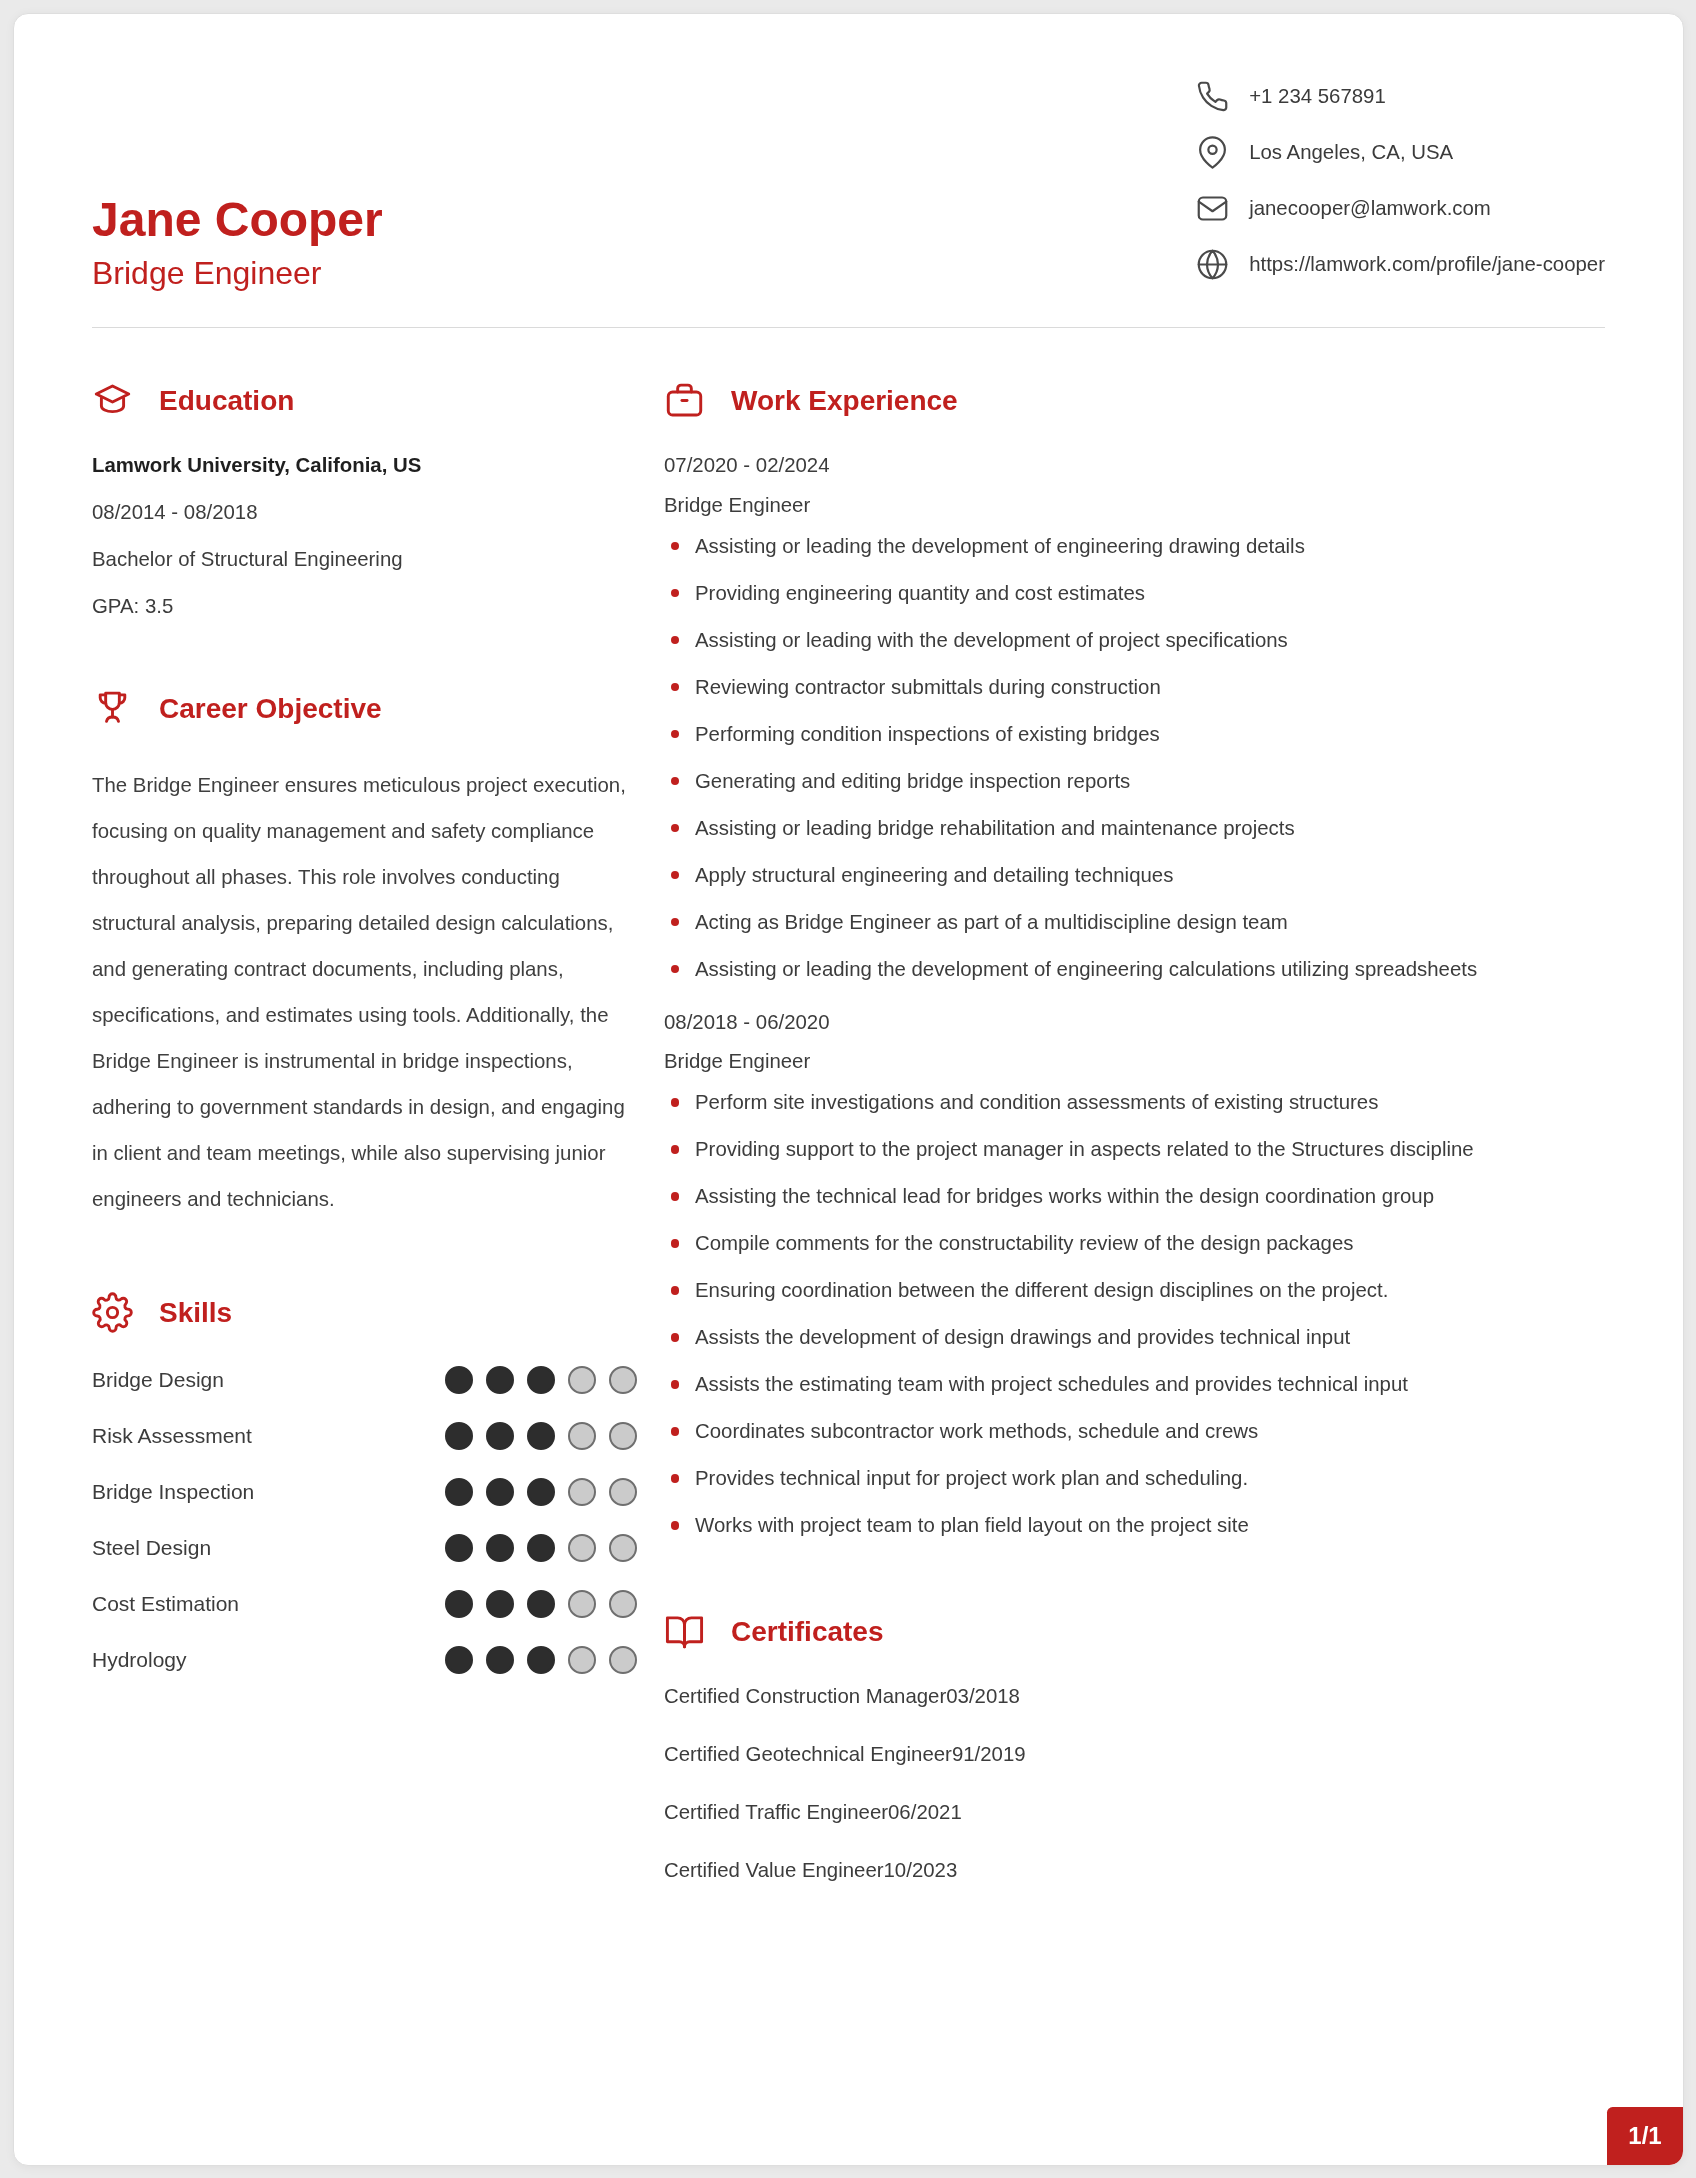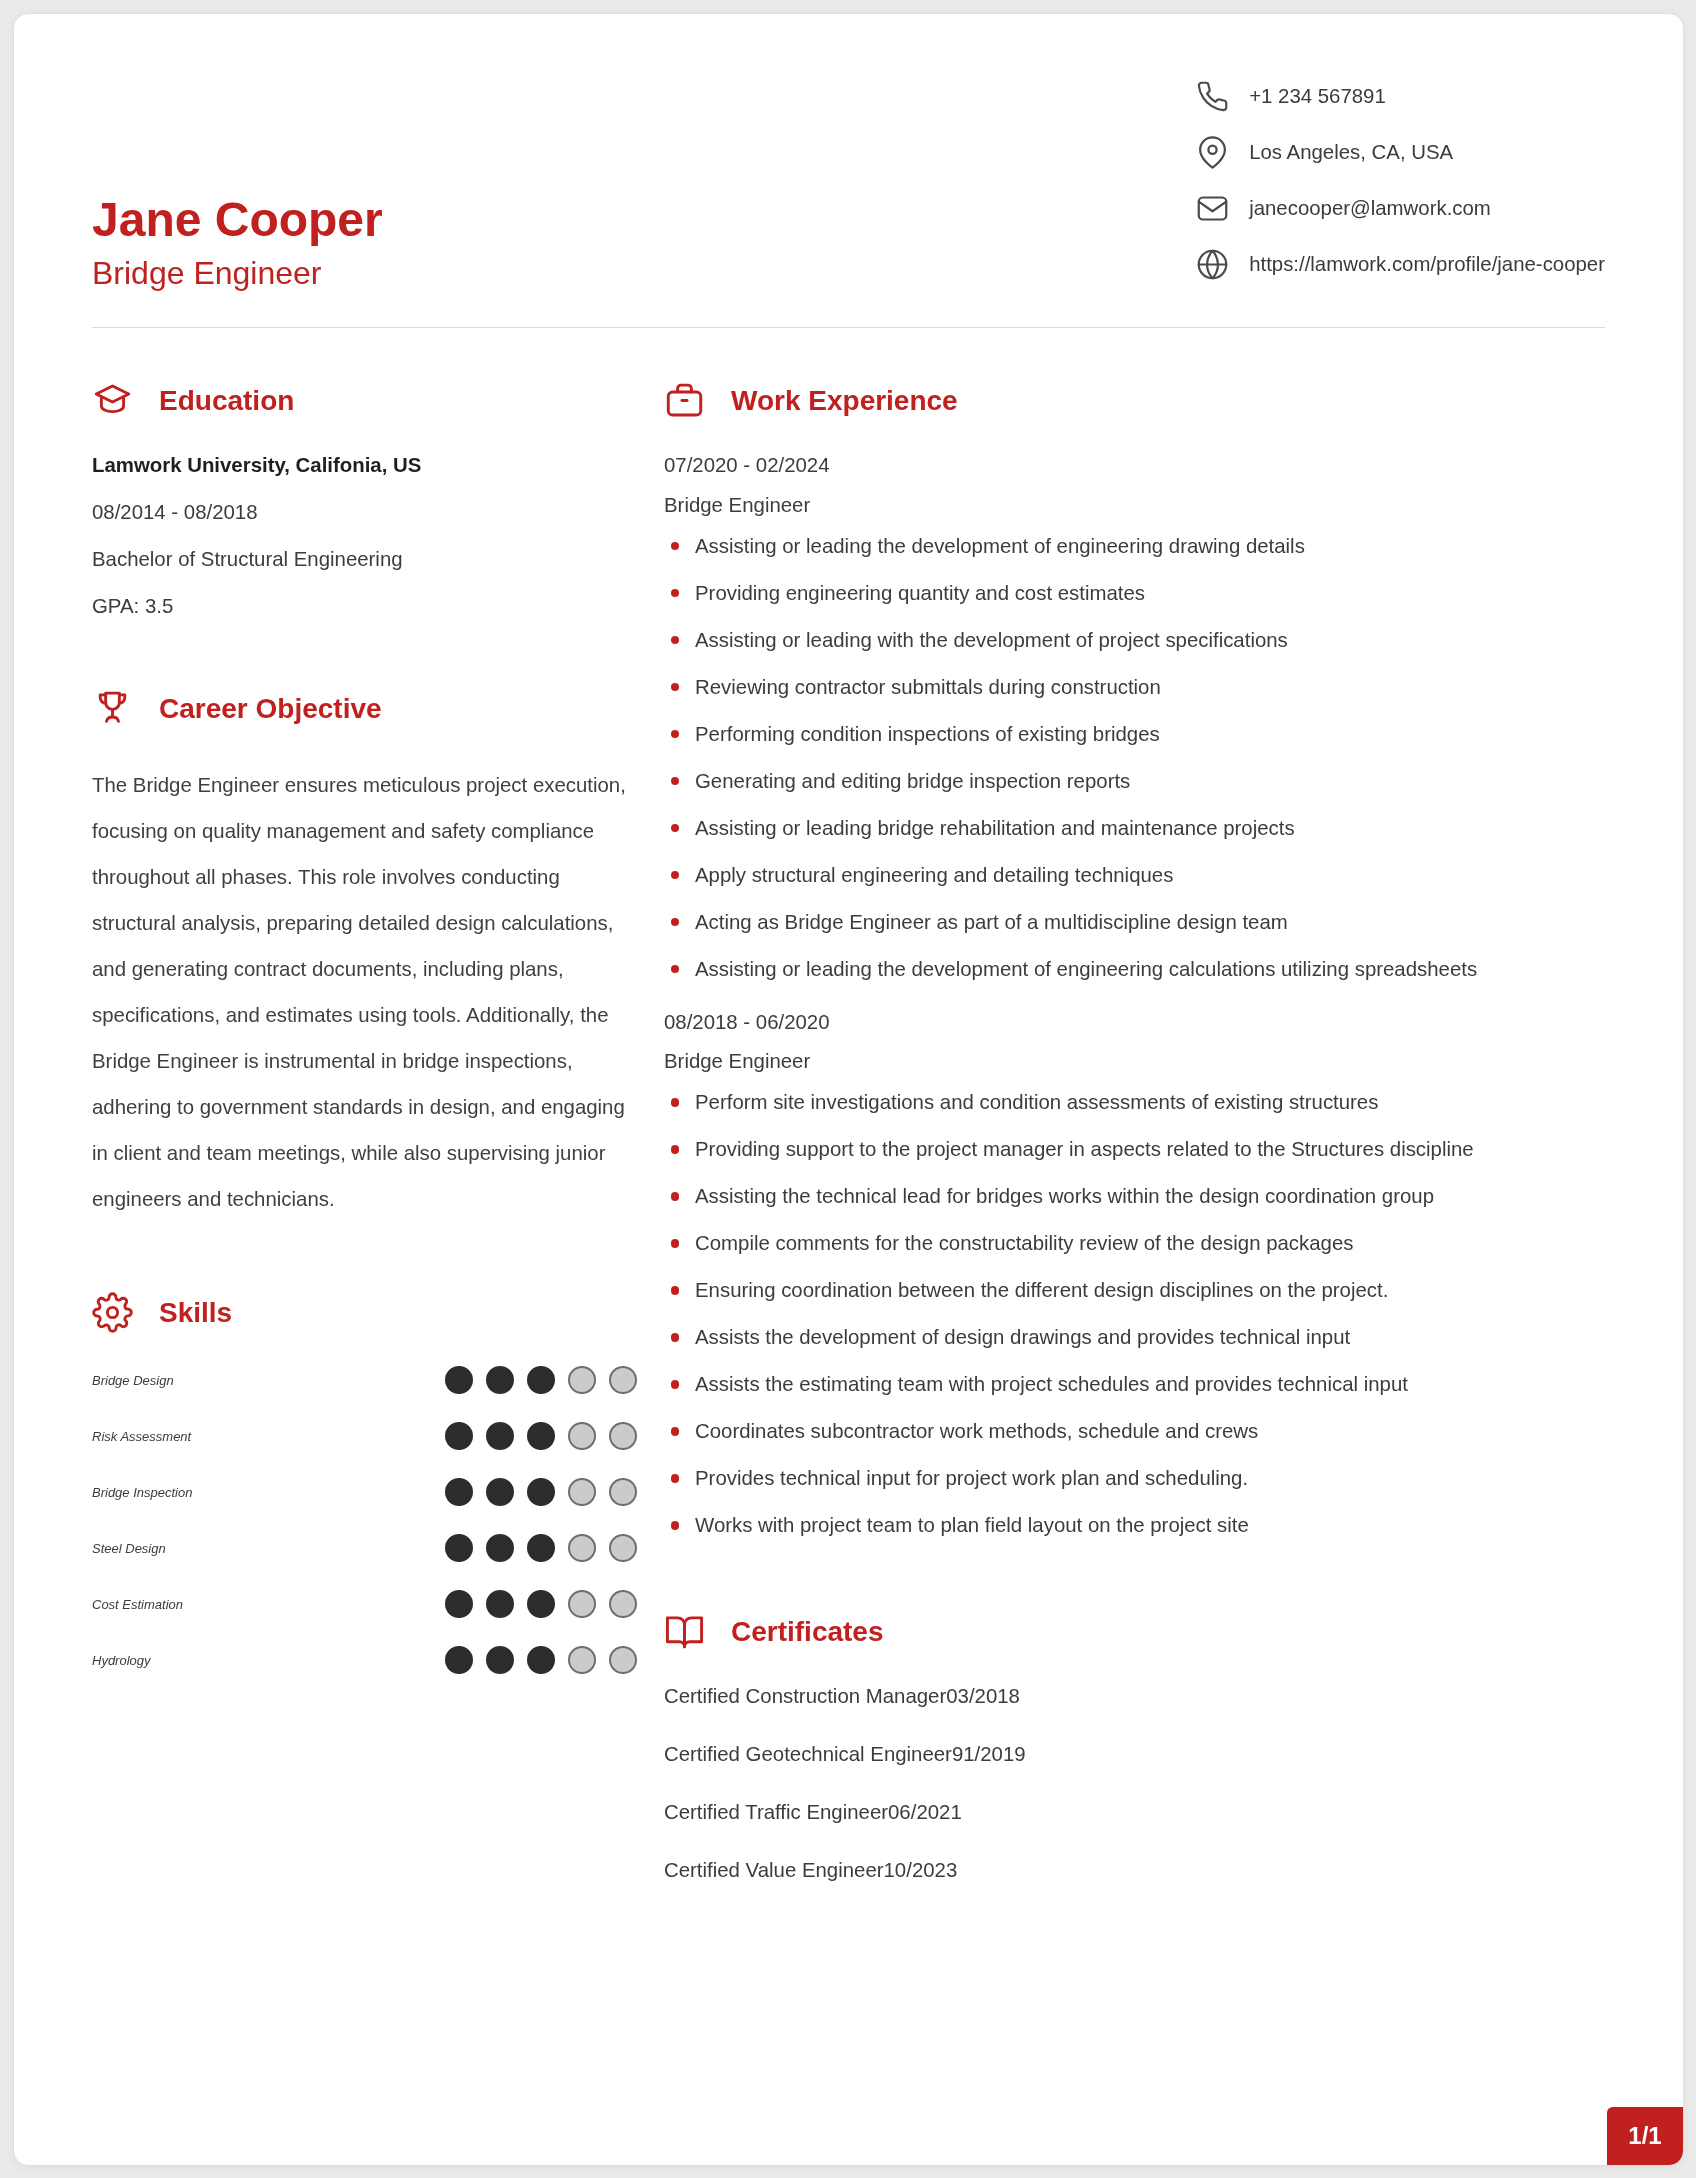--- a/index.html
+++ b/index.html
@@ -82,21 +82,21 @@
   
   .objective-text { font-size: 20.4px; line-height: 46px; color: #3f3f3f; }
   
   .skill-row {
     display: flex;
     justify-content: space-between;
     align-items: center;
     margin-bottom: 28px;
     height: 28px;
   }
-  .skill-name { font-size: 13px; color: #3c3c3c; font-style: italic; }
+  .skill-name { font-size: 21px; color: #3c3c3c; }
   .dots { display: inline-flex; gap: 13px; }
   .dot {
     width: 28px; height: 28px;
     border-radius: 50%;
     background: #cbcbcb;
     border: 2.8px solid #6f6f6f;
   }
   .dot.filled { background: #2d2d2d; border-color: #2d2d2d; }
   
   .job { margin-bottom: 13px; }

